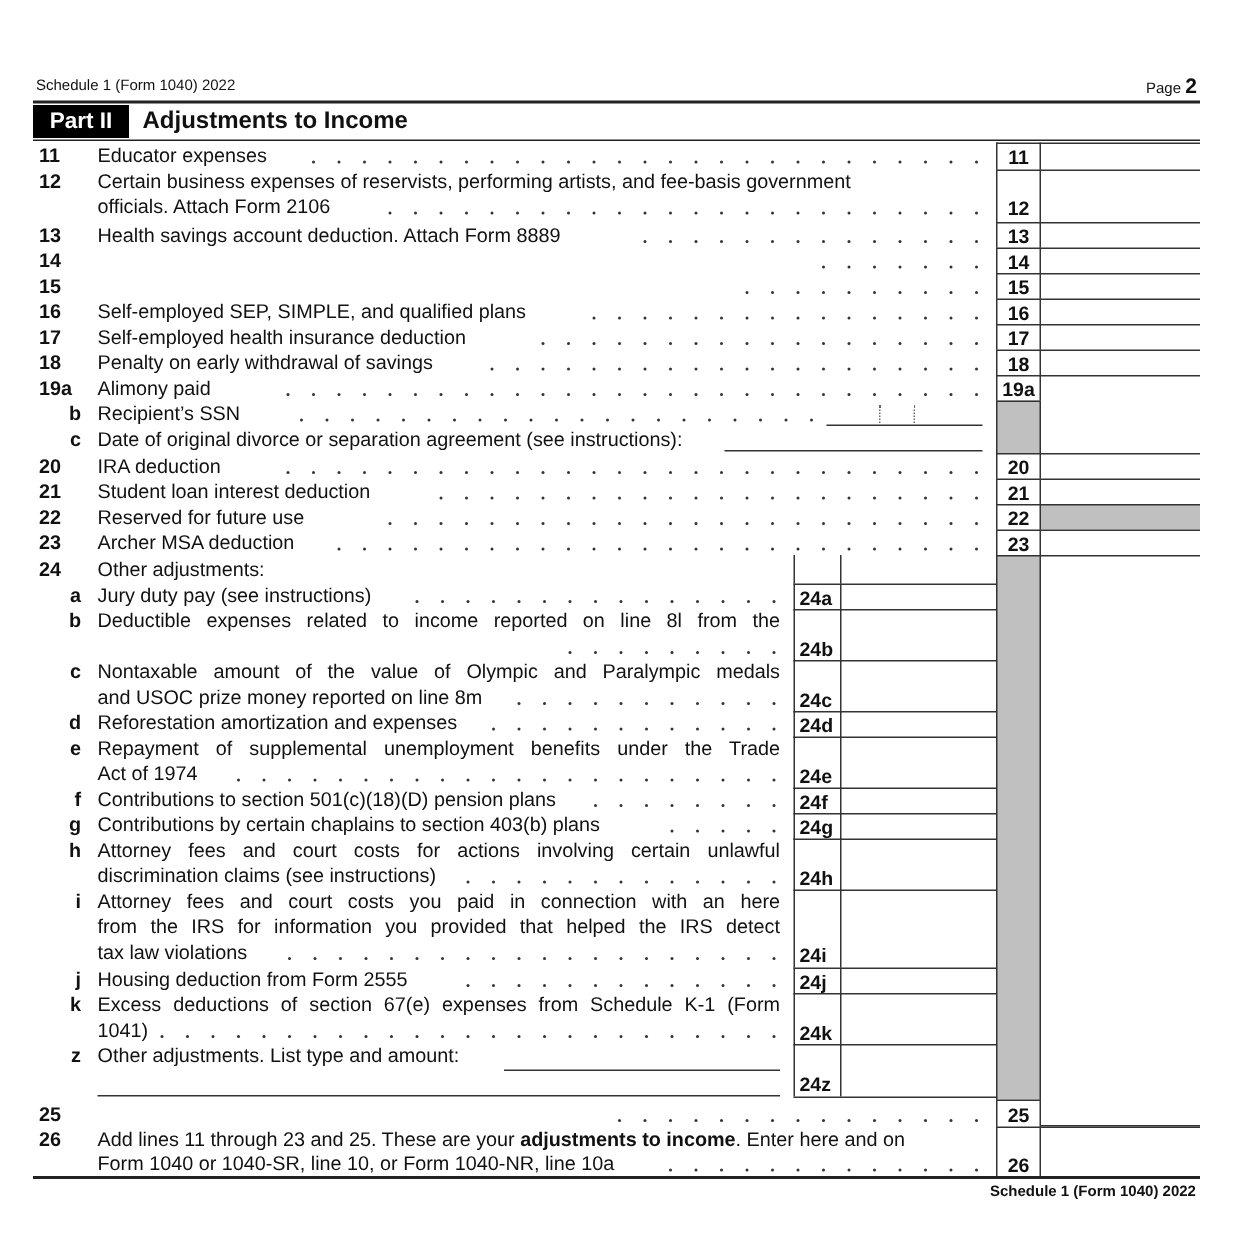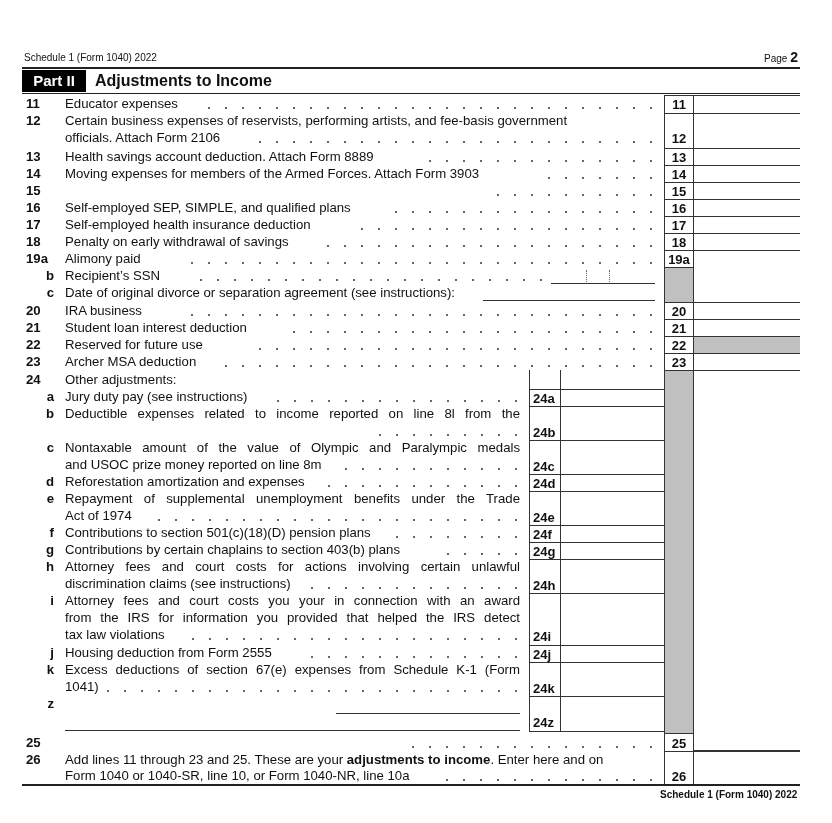--- a/index.html
+++ b/index.html
@@ -127,21 +127,20 @@
         <span style="position:absolute;left:480px;top:11px;width:2px;height:2px;background:#333;border-radius:1px;"></span>
         <span style="position:absolute;left:463px;top:11px;width:2px;height:2px;background:#333;border-radius:1px;"></span>
         <span style="position:absolute;left:446px;top:11px;width:2px;height:2px;background:#333;border-radius:1px;"></span>
         <span style="position:absolute;left:429px;top:11px;width:2px;height:2px;background:#333;border-radius:1px;"></span>
       </span>
       </div>
       <div class="rlabel" style="top:148px;">13</div>
       <div class="ramt" style="top:148px;height:17px;"></div>
     <div class="row" style="top:166px;height:17px;">
         <span class="num">14</span>
-        <span class="txt">Moving expenses for members of the Armed Forces. Attach Form 3903</span>
         <span class="leader" style="position: absolute; top: 0px; height: 17px; left: 0px; width: 832px;">
         <span style="position:absolute;left:650px;top:11px;width:2px;height:2px;background:#333;border-radius:1px;"></span>
         <span style="position:absolute;left:633px;top:11px;width:2px;height:2px;background:#333;border-radius:1px;"></span>
         <span style="position:absolute;left:616px;top:11px;width:2px;height:2px;background:#333;border-radius:1px;"></span>
         <span style="position:absolute;left:599px;top:11px;width:2px;height:2px;background:#333;border-radius:1px;"></span>
         <span style="position:absolute;left:582px;top:11px;width:2px;height:2px;background:#333;border-radius:1px;"></span>
         <span style="position:absolute;left:565px;top:11px;width:2px;height:2px;background:#333;border-radius:1px;"></span>
         <span style="position:absolute;left:548px;top:11px;width:2px;height:2px;background:#333;border-radius:1px;"></span>
       </span>
       </div>
@@ -314,21 +313,21 @@
 <div class="row" style="top:285px;height:17px;">
   <span class="num sub">c</span>
   <span class="txt">Date of original divorce or separation agreement (see instructions):</span>
 </div>
 <div class="uline" style="left:483px;top:286px;width:172px;height:14px;"></div>
 <div class="abs shade-col" style="top:267px;height:35px;border-top:1px solid #333;"></div>
 
 <div id="rows-20-23">
     <div class="row" style="top:303px;height:17px;">
         <span class="num">20</span>
-        <span class="txt">IRA business</span>
+        <span class="txt">IRA deduction</span>
         <span class="leader" style="position: absolute; top: 0px; height: 17px; left: 0px; width: 832px;">
         <span style="position:absolute;left:650px;top:11px;width:2px;height:2px;background:#333;border-radius:1px;"></span>
         <span style="position:absolute;left:633px;top:11px;width:2px;height:2px;background:#333;border-radius:1px;"></span>
         <span style="position:absolute;left:616px;top:11px;width:2px;height:2px;background:#333;border-radius:1px;"></span>
         <span style="position:absolute;left:599px;top:11px;width:2px;height:2px;background:#333;border-radius:1px;"></span>
         <span style="position:absolute;left:582px;top:11px;width:2px;height:2px;background:#333;border-radius:1px;"></span>
         <span style="position:absolute;left:565px;top:11px;width:2px;height:2px;background:#333;border-radius:1px;"></span>
         <span style="position:absolute;left:548px;top:11px;width:2px;height:2px;background:#333;border-radius:1px;"></span>
         <span style="position:absolute;left:531px;top:11px;width:2px;height:2px;background:#333;border-radius:1px;"></span>
         <span style="position:absolute;left:514px;top:11px;width:2px;height:2px;background:#333;border-radius:1px;"></span>
@@ -635,21 +634,21 @@
         <span style="position:absolute;left:328px;top:11px;width:2px;height:2px;background:#333;border-radius:1px;"></span>
         <span style="position:absolute;left:311px;top:11px;width:2px;height:2px;background:#333;border-radius:1px;"></span>
       </span>
       </div>
       <div class="slabel" style="top:559px;height:35px;">
       <span>24h</span>
     </div>
       <div class="samt" style="top:559px;height:35px;"></div>
     <div class="row" style="top:593px;height:51px;">
         <span class="num sub">i</span>
-        <span class="txt" style="top:0px;width:455px;text-align-last:justify;white-space:normal;">Attorney fees and court costs you your in connection with an award</span>
+        <span class="txt" style="top:0px;width:455px;text-align-last:justify;white-space:normal;">Attorney fees and court costs you paid in connection with an here</span>
       <span class="txt" style="top:17px;width:455px;text-align-last:justify;white-space:normal;">from the IRS for information you provided that helped the IRS detect</span>
       <span class="txt" style="top:34px;">tax law violations</span>
       <span class="leader" style="position: absolute; top: 34px; height: 17px; left: 0px; width: 832px;">
         <span style="position:absolute;left:515px;top:11px;width:2px;height:2px;background:#333;border-radius:1px;"></span>
         <span style="position:absolute;left:498px;top:11px;width:2px;height:2px;background:#333;border-radius:1px;"></span>
         <span style="position:absolute;left:481px;top:11px;width:2px;height:2px;background:#333;border-radius:1px;"></span>
         <span style="position:absolute;left:464px;top:11px;width:2px;height:2px;background:#333;border-radius:1px;"></span>
         <span style="position:absolute;left:447px;top:11px;width:2px;height:2px;background:#333;border-radius:1px;"></span>
         <span style="position:absolute;left:430px;top:11px;width:2px;height:2px;background:#333;border-radius:1px;"></span>
         <span style="position:absolute;left:413px;top:11px;width:2px;height:2px;background:#333;border-radius:1px;"></span>
@@ -726,20 +725,21 @@
         <span style="position:absolute;left:124px;top:11px;width:2px;height:2px;background:#333;border-radius:1px;"></span>
         <span style="position:absolute;left:107px;top:11px;width:2px;height:2px;background:#333;border-radius:1px;"></span>
       </span>
       </div>
       <div class="slabel" style="top:662px;height:35px;">
       <span>24k</span>
     </div>
       <div class="samt" style="top:662px;height:35px;"></div>
     <div class="row" style="top:696px;height:34px;">
         <span class="num sub">z</span>
+        <span class="txt" style="top:0px;">Other adjustments. List type and amount:</span>
       </div>
       <div class="slabel" style="top:696px;height:35px;">
       <span>24z</span>
     </div>
       <div class="samt" style="top:696px;height:35px;"></div>
     <div class="abs" style="left:529px;top:731px;width:135px;border-top:1.5px solid #333;"></div>
     <div class="uline" style="left:336px;top:699px;width:184px;height:14px;"></div>
     <div class="uline" style="left:65px;top:716px;width:455px;height:14px;"></div>
   </div>
 

